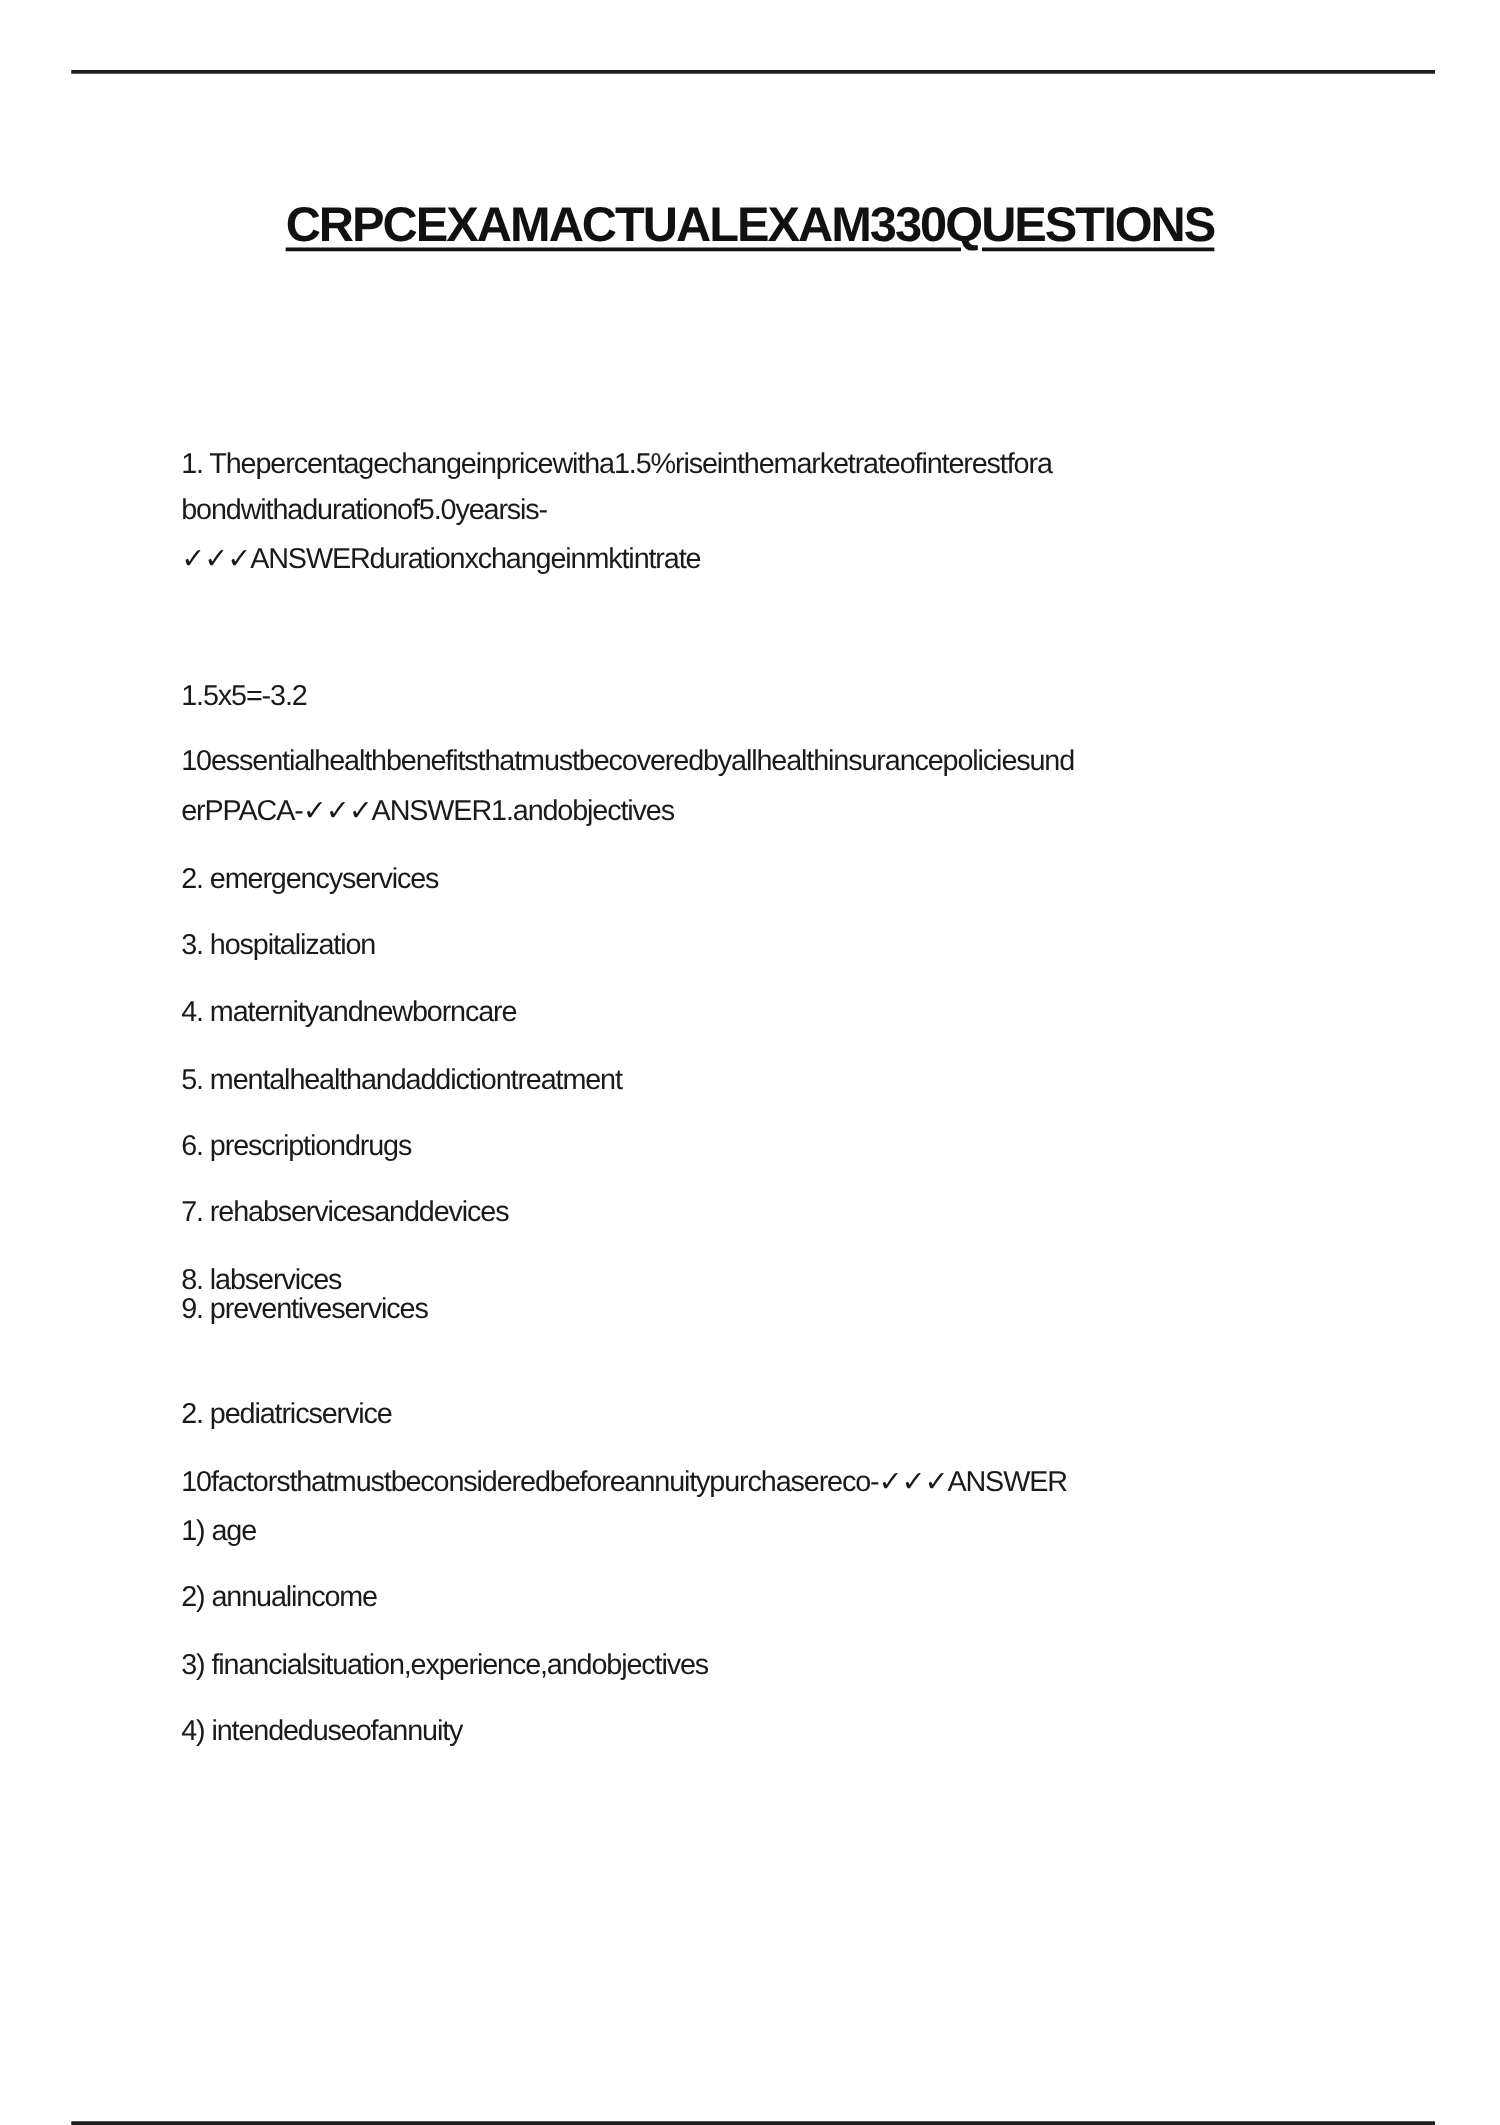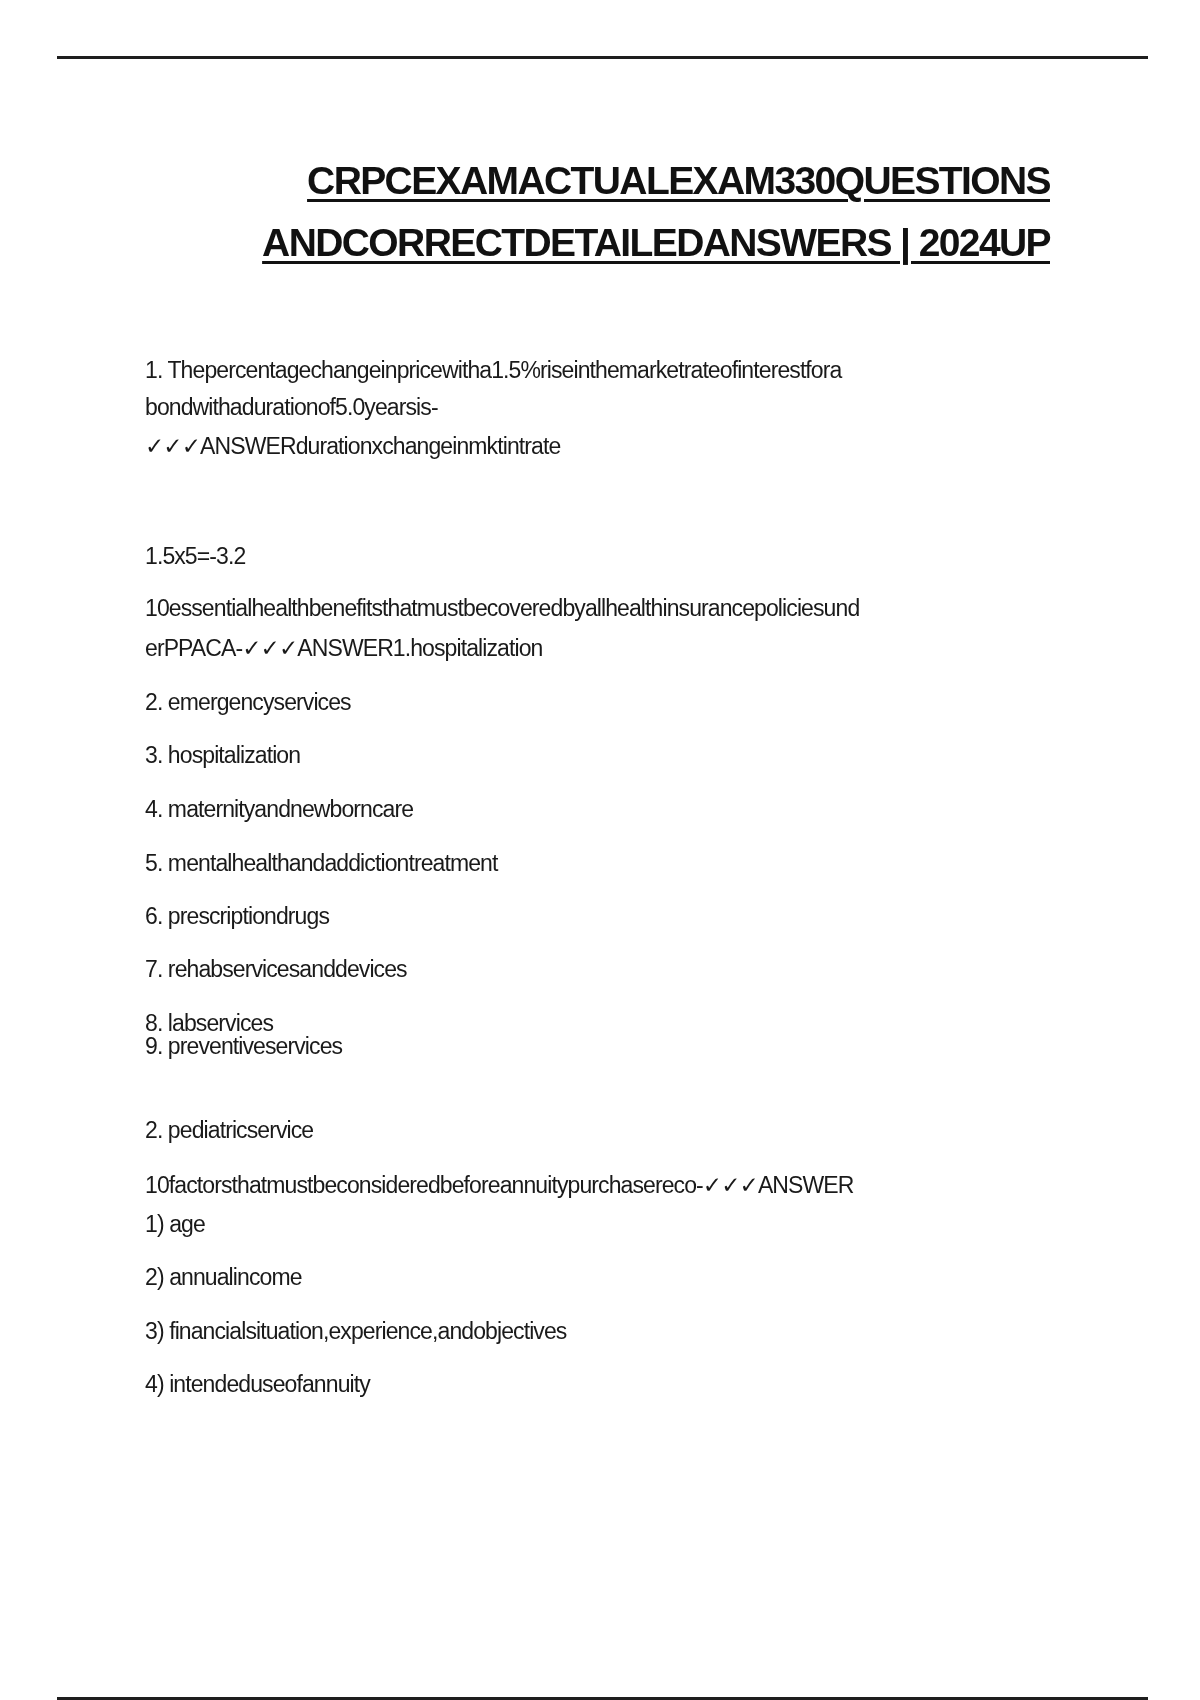--- a/index.html
+++ b/index.html
@@ -1,45 +1,45 @@
 <!DOCTYPE html>
 <html><head>
 <meta charset="utf-8">
 <style>
   html, body { margin:0; padding:0; background:#ffffff; }
   body { width:1200px; height:1700px; position:relative; overflow:hidden;
          font-family:"Liberation Sans", sans-serif; color:#1a1a1a; }
   .rule { position:absolute; left:57px; width:1091px; height:3px; background:#1e1e1e; }
   .rule.top { top:56px; }
   .rule.bottom { top:1697px; }
-  .title { position:absolute; left:150px; width:900px; top:150px; text-align:right;
+  .title { position:absolute; left:150px; width:900px; top:150px; text-align:center;
            font-family:"Liberation Sans", sans-serif; font-weight:bold; font-size:39px;
            line-height:62px; letter-spacing:-1.6px; color:#111; }
   .title span { display:inline-block; text-decoration:underline; text-decoration-thickness:3px;
                 text-underline-offset:5px; }
   .p { position:absolute; left:145px; width:950px; font-size:23px; letter-spacing:-0.9px;
        line-height:36px; color:#1a1a1a; }
 </style>
 </head>
 <body>
 
 <div class="rule top"></div>
 
 <div class="title">
   <span>CRPCEXAMACTUALEXAM330QUESTIONS</span><br>
-  <span>ANDCORRECTDETAILEDANSWERS | 2024UP</span><br>
+  <br>
 </div>
 
 <div class="p" style="top:352px">1. Thepercentagechangeinpricewitha1.5%riseinthemarketrateofinterestfora</div>
 <div class="p" style="top:389px">bondwithadurationof5.0yearsis-</div>
 <div class="p" style="top:428px">✓✓✓ANSWERdurationxchangeinmktintrate</div>
 <div class="p" style="top:538px">1.5x5=-3.2</div>
 
 <div class="p" style="top:590px">10essentialhealthbenefitsthatmustbecoveredbyallhealthinsurancepoliciesund</div>
-<div class="p" style="top:630px">erPPACA-✓✓✓ANSWER1.hospitalization</div>
+<div class="p" style="top:630px">erPPACA-✓✓✓ANSWER1.andobjectives</div>
 <div class="p" style="top:684px">2. emergencyservices</div>
 <div class="p" style="top:737px">3. hospitalization</div>
 <div class="p" style="top:791px">4. maternityandnewborncare</div>
 <div class="p" style="top:845px">5. mentalhealthandaddictiontreatment</div>
 <div class="p" style="top:898px">6. prescriptiondrugs</div>
 <div class="p" style="top:951px">7. rehabservicesanddevices</div>
 <div class="p" style="top:1005px">8. labservices</div>
 <div class="p" style="top:1028px">9. preventiveservices</div>
 <div class="p" style="top:1112px">2. pediatricservice</div>
 

